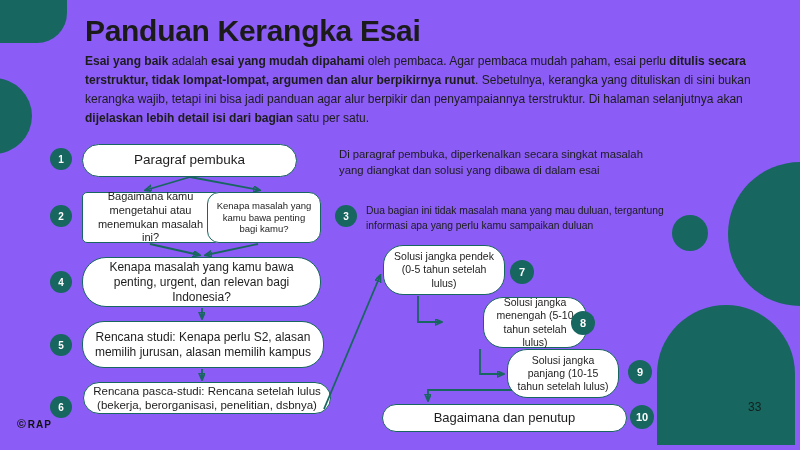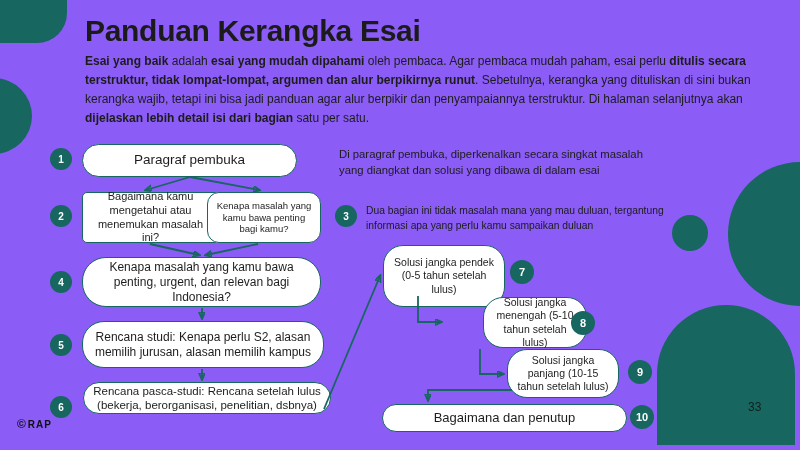--- a/index.html
+++ b/index.html
@@ -27,21 +27,21 @@
   
   .fbox{position:absolute;background:#fff;border:1.6px solid #176660;box-sizing:border-box;
         display:flex;align-items:center;justify-content:center;text-align:center;
         color:#1d1d1d;z-index:2;padding:1px 7px;line-height:1.25;}
   .box1 {left:82px; top:144px;width:215px;height:33px;border-radius:17px;font-size:13.5px;}
   .box2a{left:82px; top:192px;width:137px;height:51px;border-radius:5px;font-size:11px;}
   .box2b{left:207px;top:192px;width:114px;height:51px;border-radius:12px;font-size:9.5px;}
   .box4 {left:82px; top:257px;width:239px;height:50px;border-radius:24px;font-size:12px;}
   .box5 {left:82px; top:321px;width:242px;height:47px;border-radius:22px;font-size:12px;}
   .box6 {left:83px; top:382px;width:248px;height:32px;border-radius:22px;font-size:11.5px;}
-  .box7 {left:383px;top:245px;width:122px;height:62px;border-radius:20px;font-size:10.5px;}
+  .box7 {left:383px;top:245px;width:122px;height:50px;border-radius:20px;font-size:10.5px;}
   .box8 {left:445px;top:297px;width:104px;height:51px;border-radius:20px;font-size:10.5px;margin-left:38px;}
   .box9 {left:507px;top:349px;width:112px;height:49px;border-radius:20px;font-size:10.5px;}
   .box10{left:382px;top:404px;width:245px;height:28px;border-radius:14px;font-size:13px;}
   
   .badge{position:absolute;background:#176660;border-radius:50%;color:#fff;font-weight:bold;
          display:flex;align-items:center;justify-content:center;z-index:3;}
   .badge.sm{width:22px;height:22px;font-size:10px;}
   .badge.lg{width:24px;height:24px;font-size:11px;}
   .b1{left:50px;top:148px;}  .b2{left:50px;top:205px;}  .b3{left:335px;top:205px;}
   .b4{left:50px;top:271px;}  .b5{left:50px;top:334px;}  .b6{left:50px;top:396px;}

